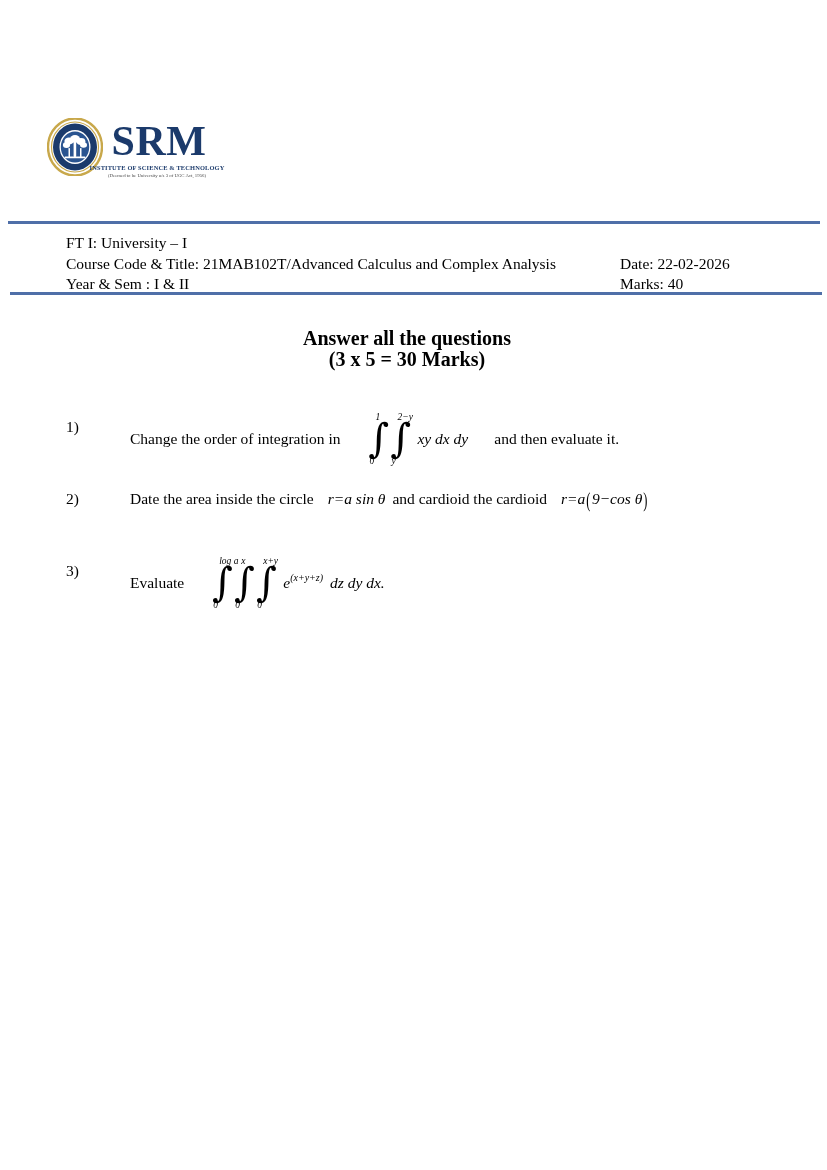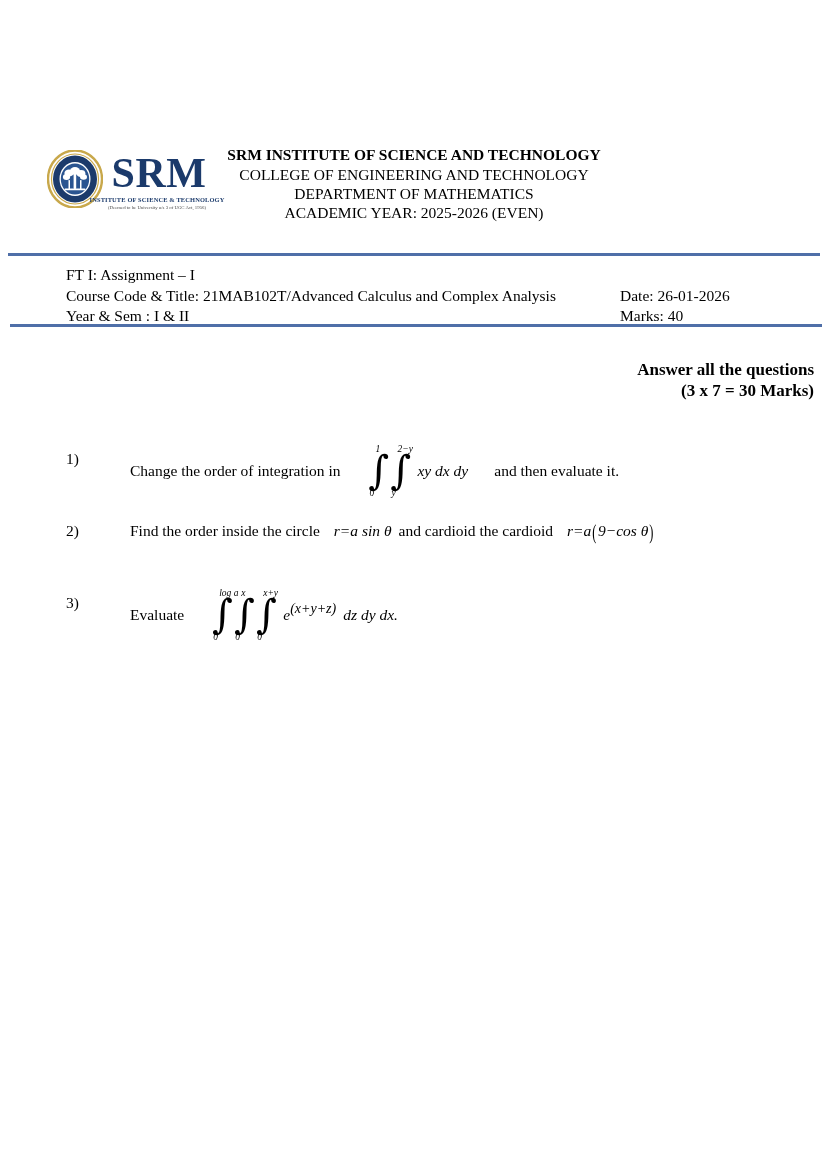--- a/index.html
+++ b/index.html
@@ -12,21 +12,20 @@
     background: #ffffff;
     font-family: "Liberation Serif", "DejaVu Serif", serif;
     color: #000000;
     position: relative;
     overflow: hidden;
   }
   .page {
     position: relative;
     width: 827px;
     height: 1020px;
-    margin-top: 32px;
   }
 
   
   .header-block {
     position: absolute;
     left: 0;
     top: 112px;
     width: 827px;
     height: 86px;
   }
@@ -145,23 +144,23 @@
     top: 0;
     white-space: nowrap;
   }
 
   
   .answer-note {
     position: absolute;
     left: 0;
     top: 328px;
     width: 814px;
-    text-align: right;
+    text-align: center;
     font-weight: bold;
-    font-size: 17px;
+    font-size: 20px;
     line-height: 20.5px;
   }
 
   
   .q {
     position: absolute;
     left: 66px;
     width: 740px;
     font-size: 15.5px;
   }
@@ -230,21 +229,21 @@
   }
   .bigparen {
     display: inline-block;
     font-size: 20px;
     font-style: normal;
     transform: scaleX(0.62);
     vertical-align: middle;
     line-height: 16px;
   }
   .sup {
-    font-size: 14px;
+    font-size: 10px;
     vertical-align: super;
   }
   .spacer-sm { display: inline-block; width: 7px; }
   .spacer-md { display: inline-block; width: 14px; }
   .spacer-lg { display: inline-block; width: 26px; }
 </style>
 </head>
 <body>
 
 <div class="page">
@@ -270,65 +269,59 @@
           <rect x="17.5" y="38.5" width="21" height="1.8" rx="0.7"></rect>
         </g>
       </svg>
       <div class="logo-srm">
         <span class="srm-word">SRM</span>
         <span class="srm-sub1">INSTITUTE OF SCIENCE &amp; TECHNOLOGY</span>
         <span class="srm-sub2">(Deemed to be University u/s 3 of UGC Act, 1956)</span>
       </div>
     </div>
 
-    <div class="inst-lines">
-      <div class="l1">SRM INSTITUTE OF SCIENCE AND TECHNOLOGY</div>
-      <div class="l2">COLLEGE OF ENGINEERING AND TECHNOLOGY</div>
-      <div class="l3">DEPARTMENT OF MATHEMATICS</div>
-      <div class="l4">ACADEMIC YEAR: 2025-2026 (EVEN)</div>
-    </div>
   </div>
 
   <div class="rule-top"></div>
 
   <div class="info-block">
     <div class="info-row">
       <span class="lbl">FT I:</span>
-      <span>Assignment – I</span>
+      <span>University – I</span>
     </div>
     <div class="info-row">
       <span class="lbl">Course Code &amp; Title:</span>
       <span>21MAB102T/Advanced Calculus and Complex Analysis</span>
-      <span class="rightcol">Date: 26-01-2026</span>
+      <span class="rightcol">Date: 22-02-2026</span>
     </div>
     <div class="info-row">
       <span class="lbl">Year &amp; Sem</span>
       <span>: I &amp; II</span>
       <span class="rightcol">Marks: 40</span>
     </div>
   </div>
 
   <div class="rule-bottom"></div>
 
   <div class="answer-note">
     <div>Answer all the questions</div>
-    <div>(3 x 7 = 30 Marks)</div>
+    <div>(3 x 5 = 30 Marks)</div>
   </div>
 
   <div class="q" id="q1">
     <div class="q-num">1)</div>
     <div class="q-body">
       <span>Change the order of integration in</span><span class="spacer-lg"></span><span class="mathbox math"><span class="intg"><span class="lim-up">1</span><span class="sym">∫</span><span class="lim-dn">0</span></span><span class="intg"><span class="lim-up">2−y</span><span class="sym">∫</span><span class="lim-dn">y</span></span><span class="spacer-sm"></span><span>xy dx dy</span></span><span class="spacer-lg"></span><span>and then evaluate it.</span>
     </div>
   </div>
 
   <div class="q" id="q2">
     <div class="q-num">2)</div>
     <div class="q-body">
-      <span>Find the order inside the circle</span><span class="spacer-md"></span><span class="math">r=a sin θ</span><span class="spacer-sm"></span><span>and cardioid the cardioid</span><span class="spacer-md"></span><span class="math"><span>r=a</span><span class="bigparen">(</span><span>9−cos θ</span><span class="bigparen">)</span></span>
+      <span>Date the area inside the circle</span><span class="spacer-md"></span><span class="math">r=a sin θ</span><span class="spacer-sm"></span><span>and cardioid the cardioid</span><span class="spacer-md"></span><span class="math"><span>r=a</span><span class="bigparen">(</span><span>9−cos θ</span><span class="bigparen">)</span></span>
     </div>
   </div>
 
   <div class="q" id="q3">
     <div class="q-num">3)</div>
     <div class="q-body">
       <span>Evaluate</span><span class="spacer-lg"></span><span class="mathbox math"><span class="intg"><span class="lim-up">log a</span><span class="sym">∫</span><span class="lim-dn">0</span></span><span class="intg"><span class="lim-up">x</span><span class="sym">∫</span><span class="lim-dn">0</span></span><span class="intg"><span class="lim-up">x+y</span><span class="sym">∫</span><span class="lim-dn">0</span></span><span class="spacer-sm"></span><span>e</span><span class="sup">(x+y+z)</span><span class="spacer-sm"></span><span>dz dy dx</span><span>.</span></span>
     </div>
   </div>
 

